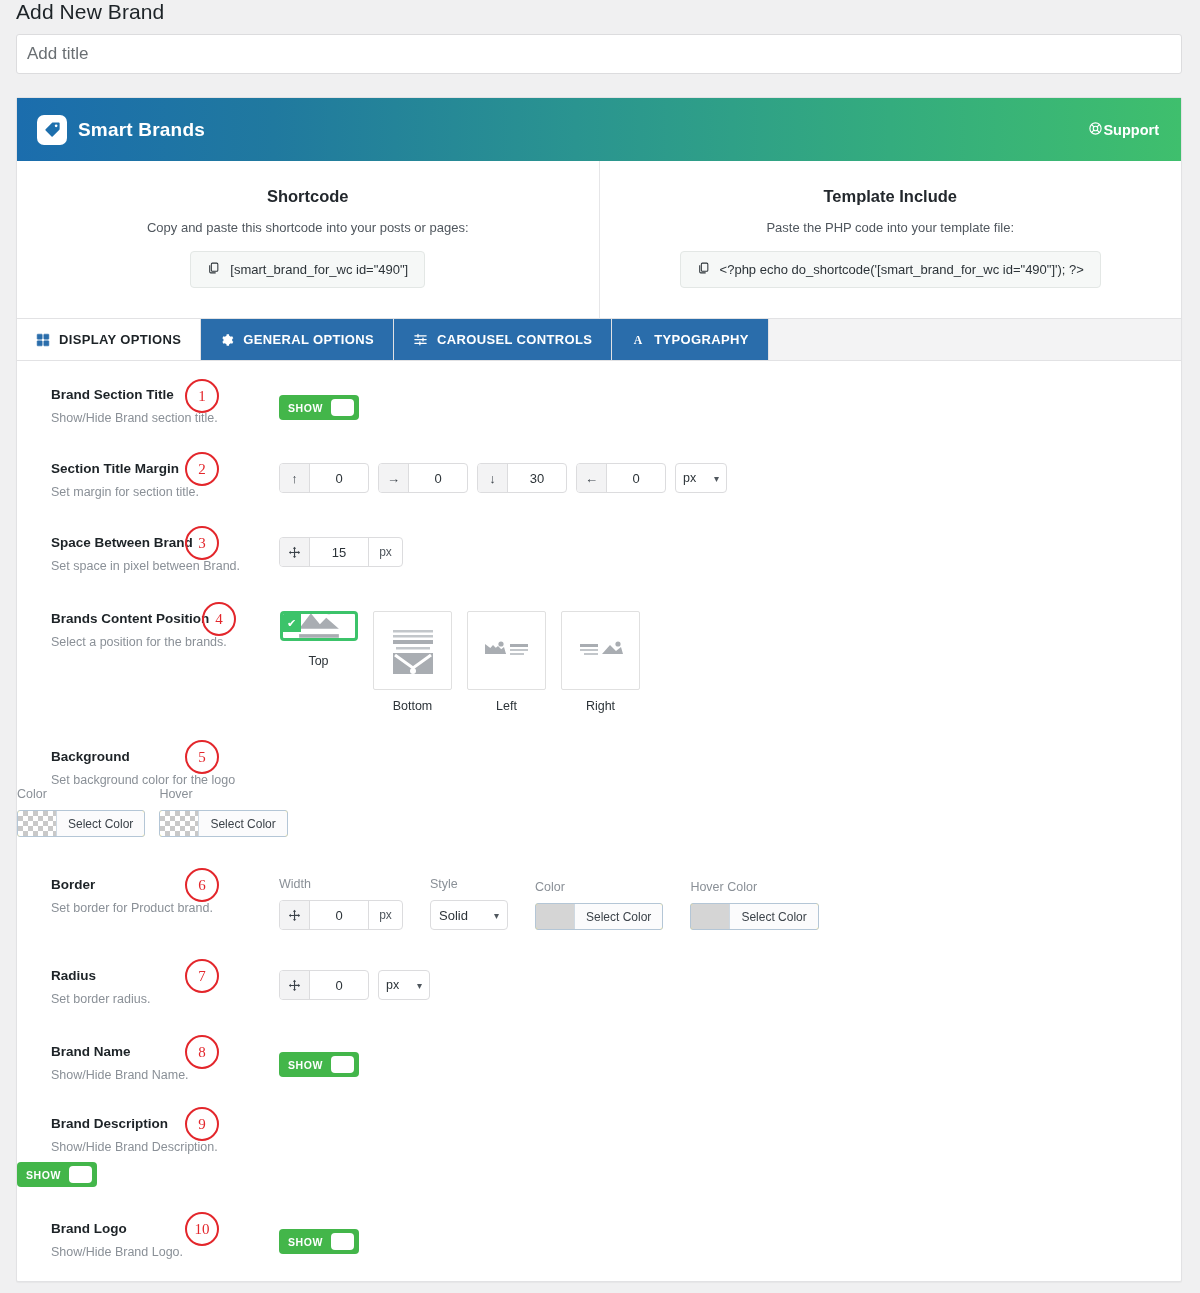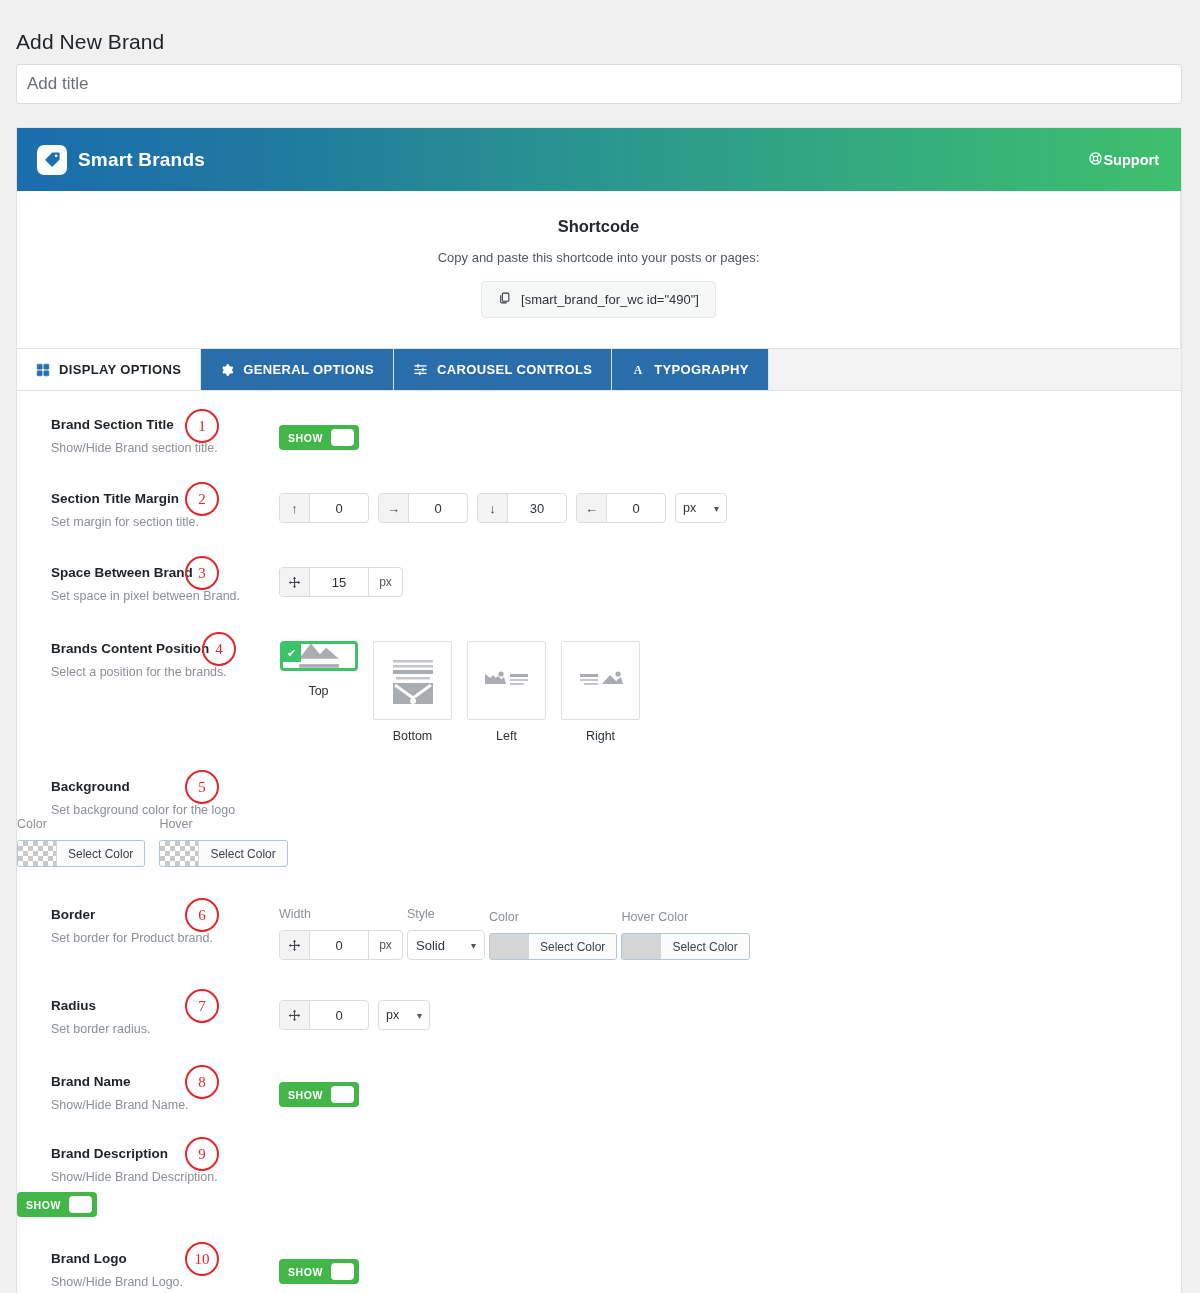--- a/index.html
+++ b/index.html
@@ -6,21 +6,21 @@
   html, body { margin:0; padding:0; }
   body {
     width:1200px; height:1293px;
     background:#f0f0f1;
     font-family:"Liberation Sans", sans-serif;
     color:#1d2327;
     -webkit-font-smoothing:antialiased;
   }
   .page-title {
     font-size:21px; font-weight:400; color:#1d2327;
-    padding:30px 0 10px 16px; letter-spacing:.1px;
+    padding:0 0 10px 16px; letter-spacing:.1px;
   }
   .title-input-wrap { padding:0 18px 0 16px; }
   .title-input {
     width:1166px; height:40px; border:1px solid #dcdcde; background:#fff;
     border-radius:3px; font-size:17px; color:#646970; padding:0 10px;
     font-family:"Liberation Sans", sans-serif;
   }
   .title-input::placeholder { color:#6a6f73; opacity:1; }
 
   .panel {
@@ -182,20 +182,33 @@
       <div class="code-h">Shortcode</div>
       <div class="code-sub">Copy and paste this shortcode into your posts or pages:</div>
       <div class="code-box">
         <span>
           <svg width="13" height="14" viewBox="0 0 24 24" fill="none" stroke="#2c3338" stroke-width="1.9">
             <rect x="8" y="3" width="12" height="15" rx="2"></rect>
               <path d="M5 7v12a2 2 0 0 0 2 2h9"></path>
           </svg>
         </span>
         <span class="txt">[smart_brand_for_wc id="490"]</span>
+      </div>
+    </div>
+    <div class="code-col">
+      <div class="code-h">Template Include</div>
+      <div class="code-sub">Paste the PHP code into your template file:</div>
+      <div class="code-box">
+        <span>
+          <svg width="13" height="14" viewBox="0 0 24 24" fill="none" stroke="#2c3338" stroke-width="1.9">
+            <rect x="8" y="3" width="12" height="15" rx="2"></rect>
+              <path d="M5 7v12a2 2 0 0 0 2 2h9"></path>
+          </svg>
+        </span>
+        <span class="txt">&lt;?php echo do_shortcode('[smart_brand_for_wc id="490"]'); ?&gt;</span>
       </div>
     </div>
   </div>
 
   <div class="tabs-wrap">
     <div class="tabs">
       <div class="tab active">
         <span class="ticon">
           <svg width="14" height="14" viewBox="0 0 24 24">
               <rect x="2" y="2" width="8.6" height="8.6" rx="1" fill="#2a6dab"></rect>
@@ -393,21 +406,21 @@
       </div>
     </div>
 
     <div class="row" style="padding-top:40px;">
       <div class="row-label">
         <div class="row-title">Border</div>
         <div class="row-desc">Set border for Product brand.</div>
         <div class="badge" style="left:168px; top:-9px;">6</div>
       </div>
       <div class="row-ctrl" style="padding-top:0;">
-        <div class="cp-group" style="gap:4px; align-items:flex-end;">
+        <div class="cp-group" style="gap:27px; align-items:flex-end;">
           <div class="field">
             <div class="cp-label">Width</div>
             <div class="spin">
               <span class="ico">
                 <svg width="13" height="13" viewBox="0 0 24 24" fill="#3c434a">
                     <path d="M12 1.5l3.2 3.4h-2.2v5.9h5.9V8.6L22.3 12 19 15.2v-2.2h-5.9v5.9h2.2L12 22.3l-3.2-3.4h2.2v-5.9H5.1v2.2L1.7 12l3.4-3.2v2.2H11V5.1H8.8z"></path>
                   </svg>
               </span>
               <span class="val">0</span>
               <span class="unit">px</span>

